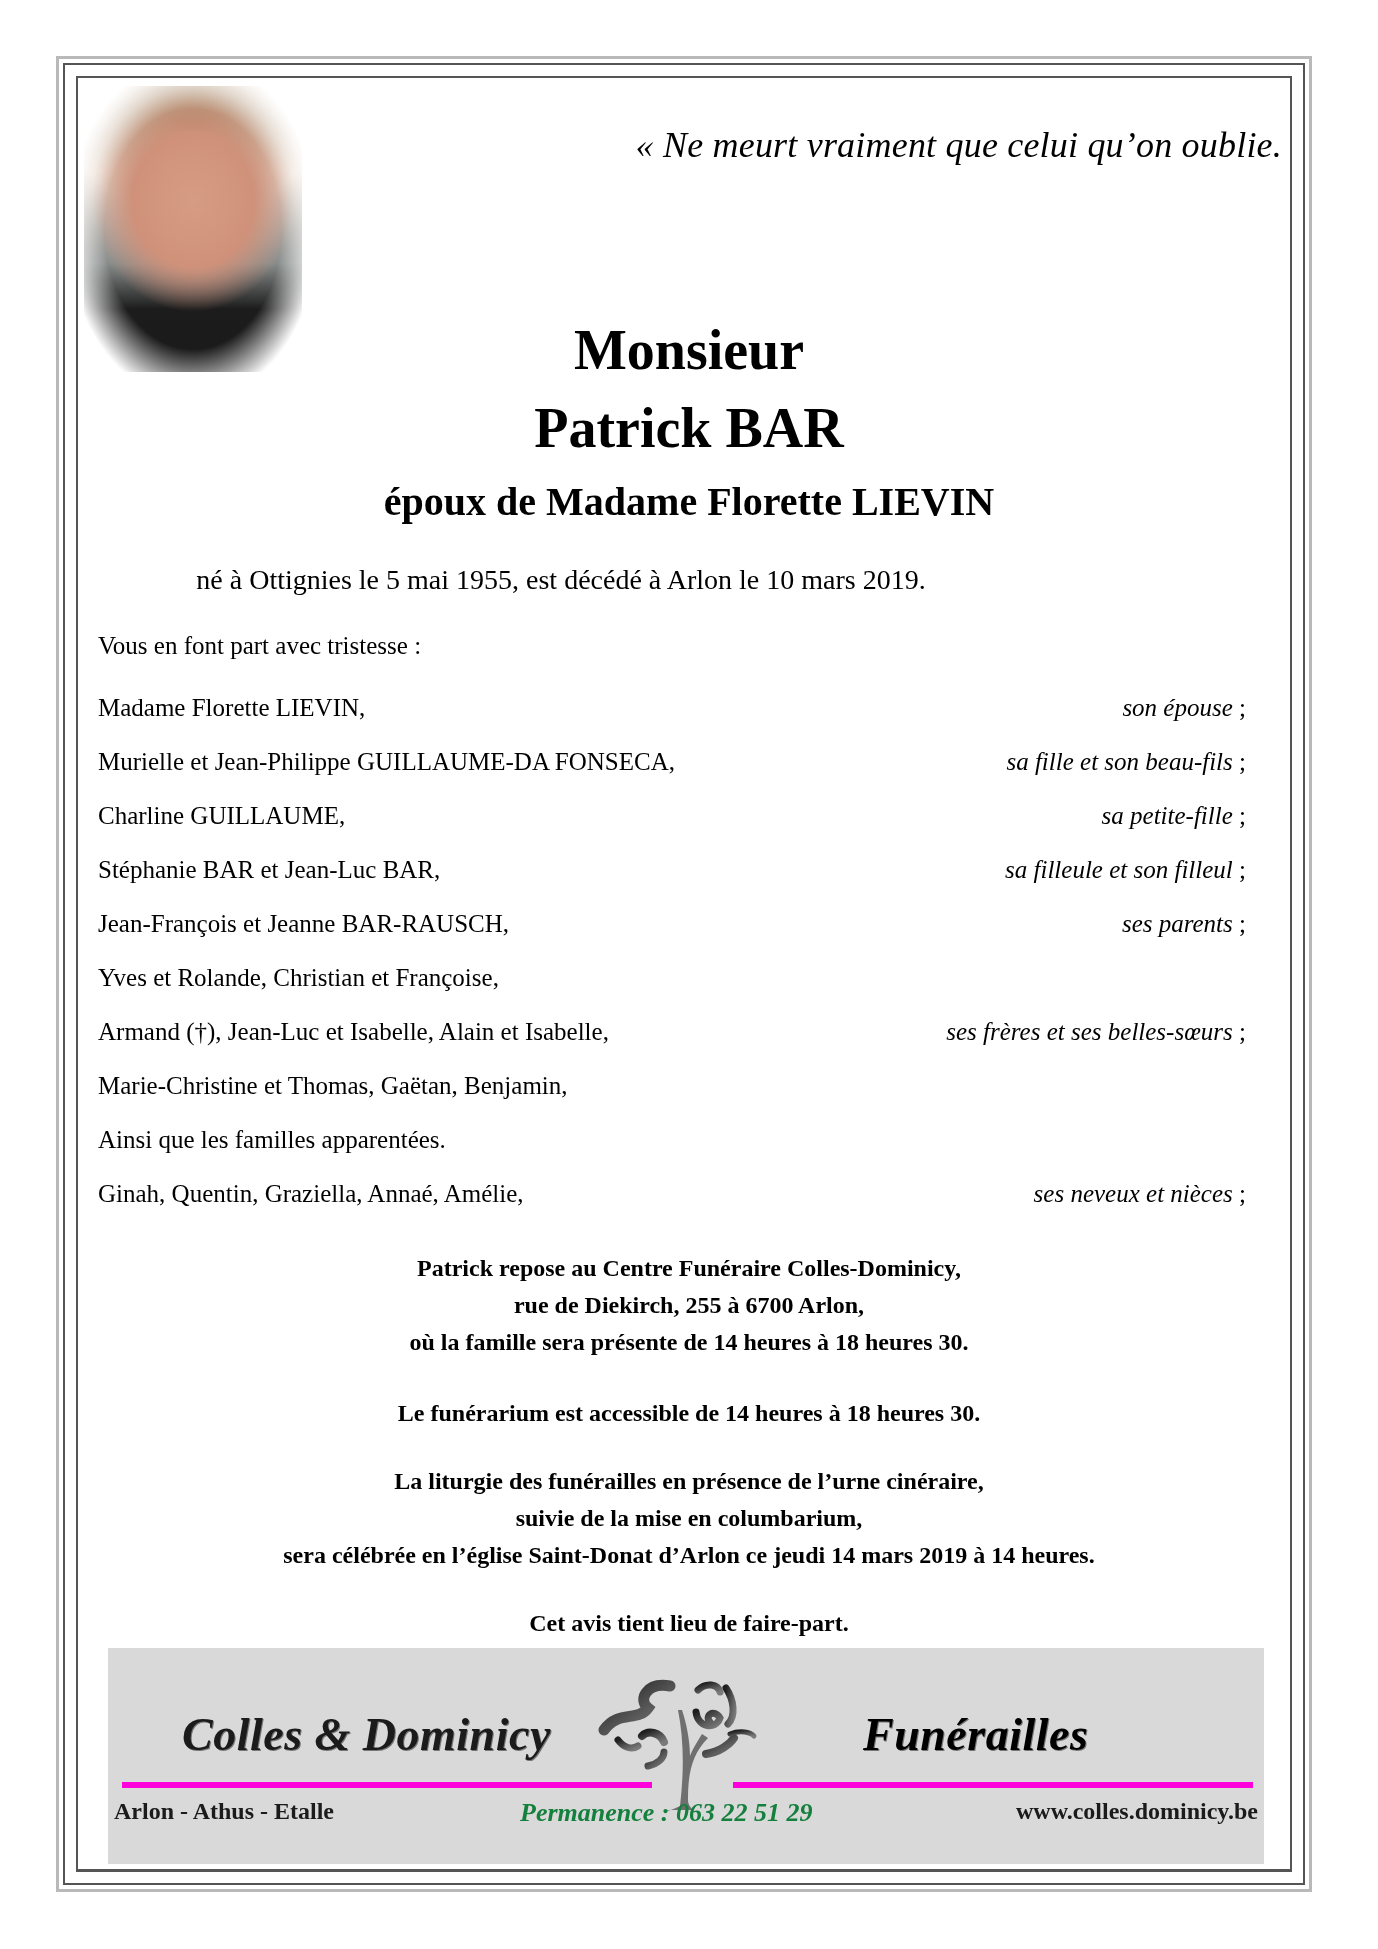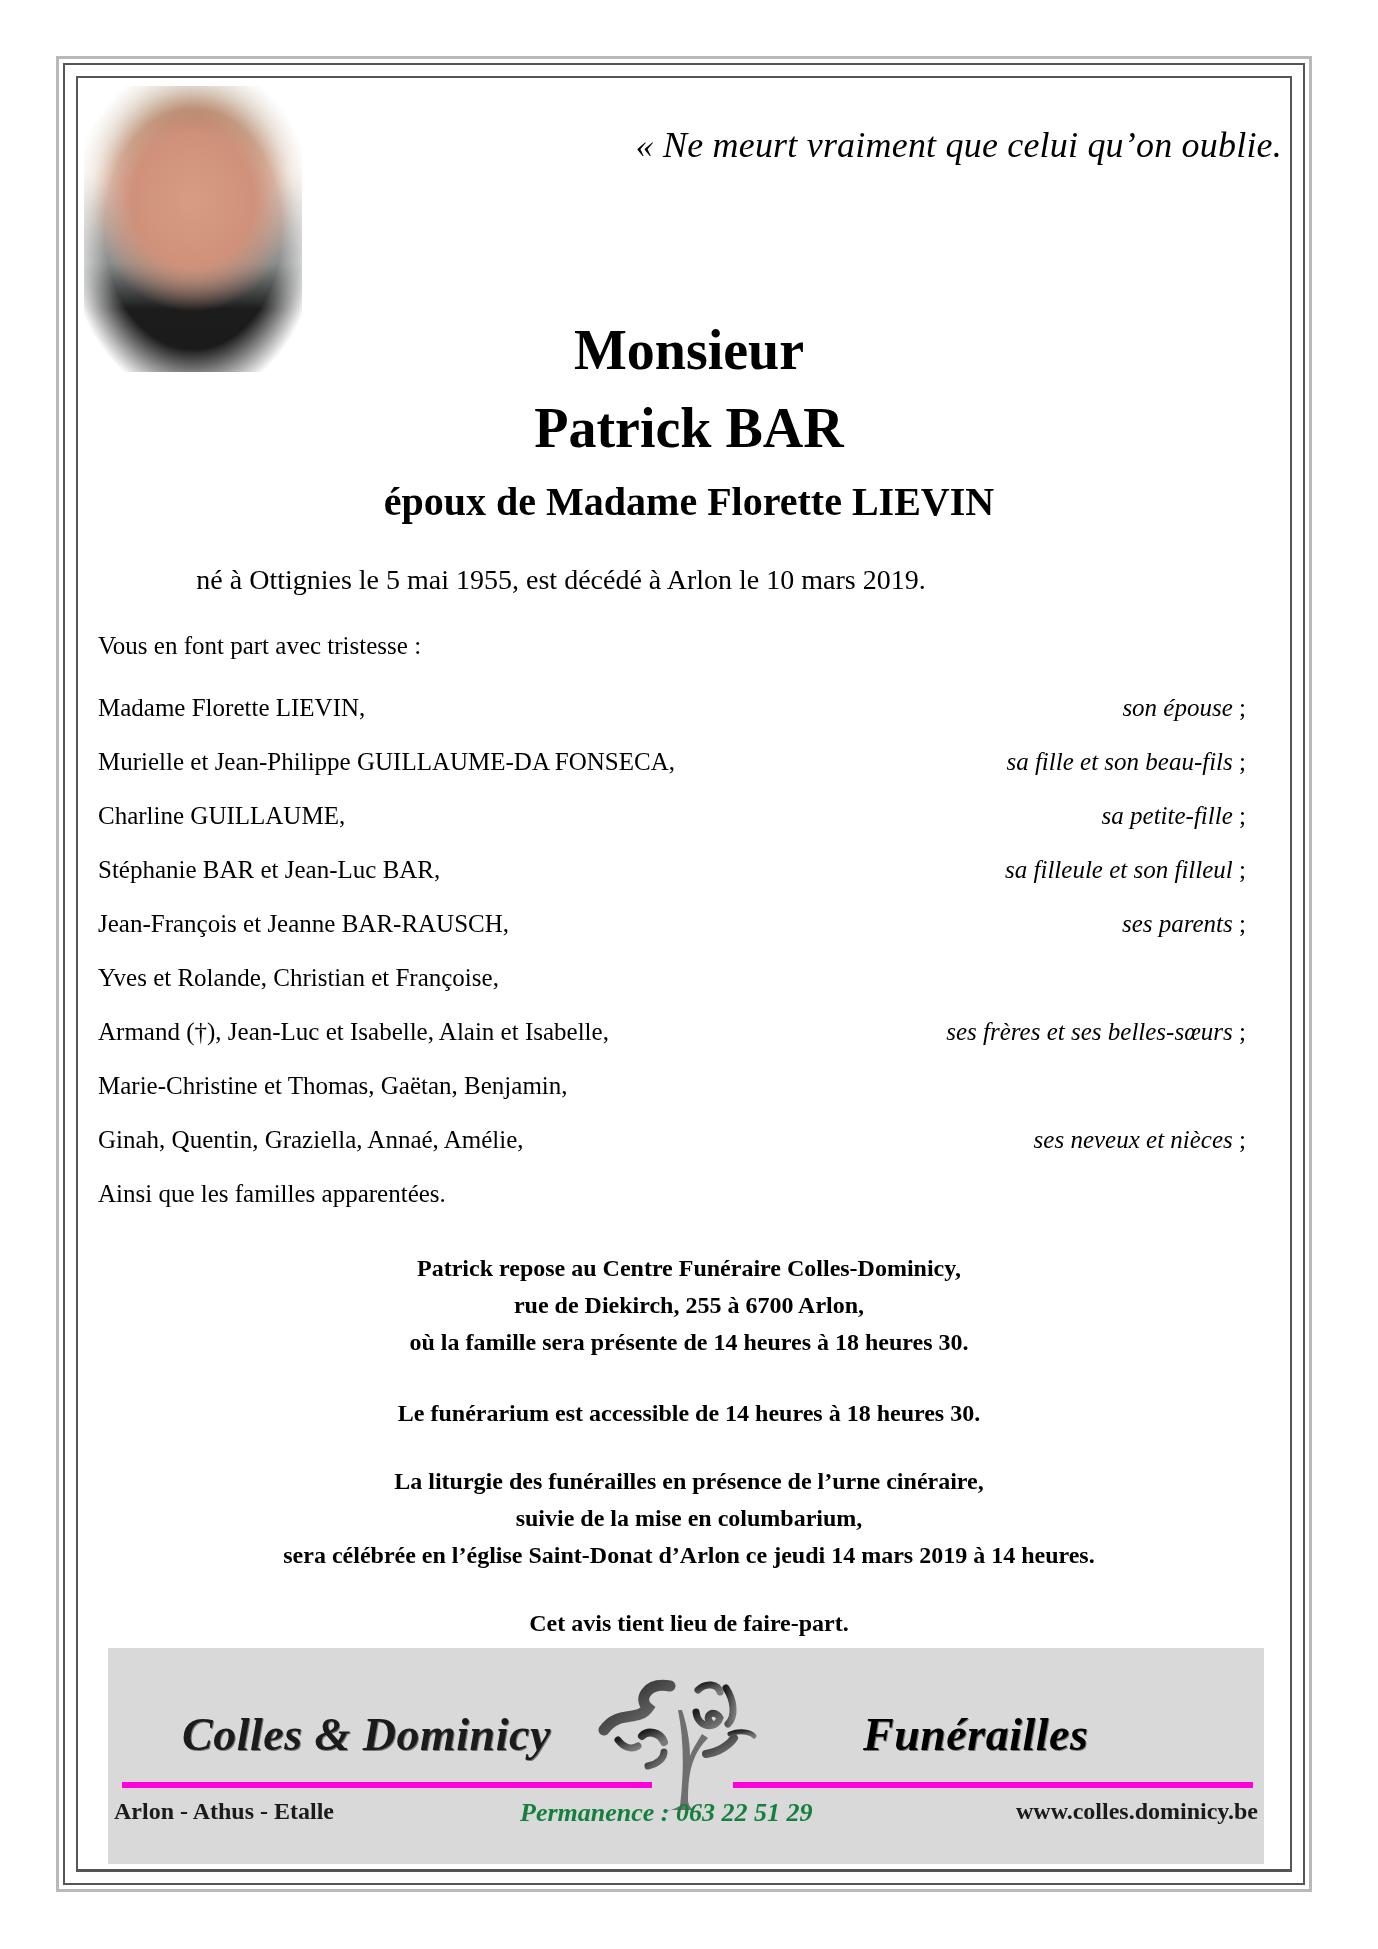--- a/index.html
+++ b/index.html
@@ -95,26 +95,26 @@
     </div>
   <div class="fam-row">
       <span>Armand (†), Jean-Luc et Isabelle, Alain et Isabelle,</span>
       <span class="fam-rel"><span>ses frères et ses belles-sœurs</span><span class="semi"> ;</span></span>
     </div>
   <div class="fam-row">
       <span>Marie-Christine et Thomas, Gaëtan, Benjamin,</span>
       <span class="fam-rel"><span></span><span class="semi"></span></span>
     </div>
   <div class="fam-row">
+      <span>Ainsi que les familles apparentées.</span>
+      <span class="fam-rel"><span></span><span class="semi"></span></span>
+    </div>
+  <div class="fam-row">
       <span>Ginah, Quentin, Graziella, Annaé, Amélie,</span>
       <span class="fam-rel"><span>ses neveux et nièces</span><span class="semi"> ;</span></span>
-    </div>
-  <div class="fam-row">
-      <span>Ainsi que les familles apparentées.</span>
-      <span class="fam-rel"><span></span><span class="semi"></span></span>
     </div>
 </div>
 
 <div class="block b1">
   <div>Patrick repose au Centre Funéraire Colles-Dominicy,</div>
   <div>rue de Diekirch, 255 à 6700 Arlon,</div>
   <div>où la famille sera présente de 14 heures à 18 heures 30.</div>
 </div>
 <div class="block b2">Le funérarium est accessible de 14 heures à 18 heures 30.</div>
 <div class="block b3">

